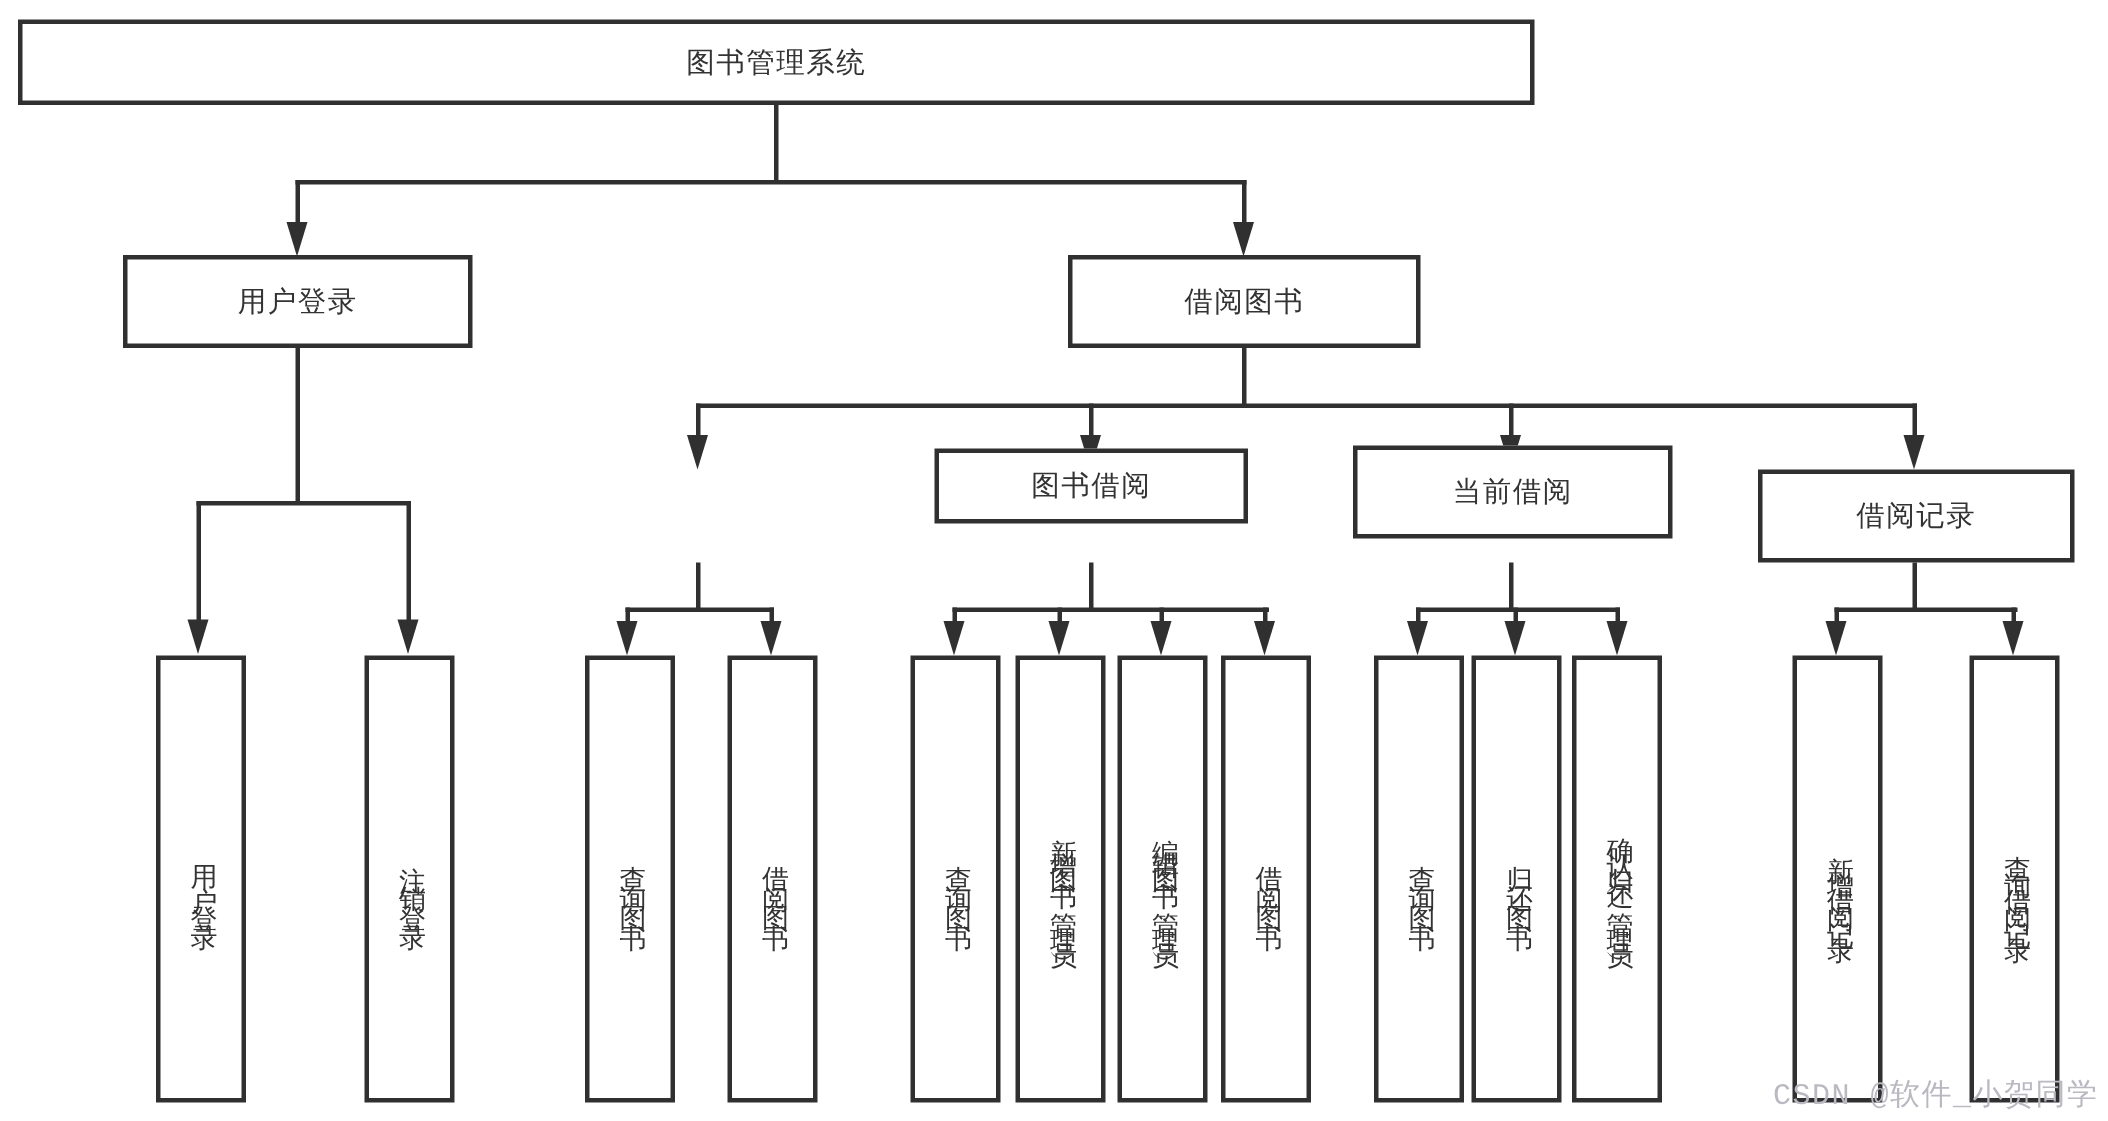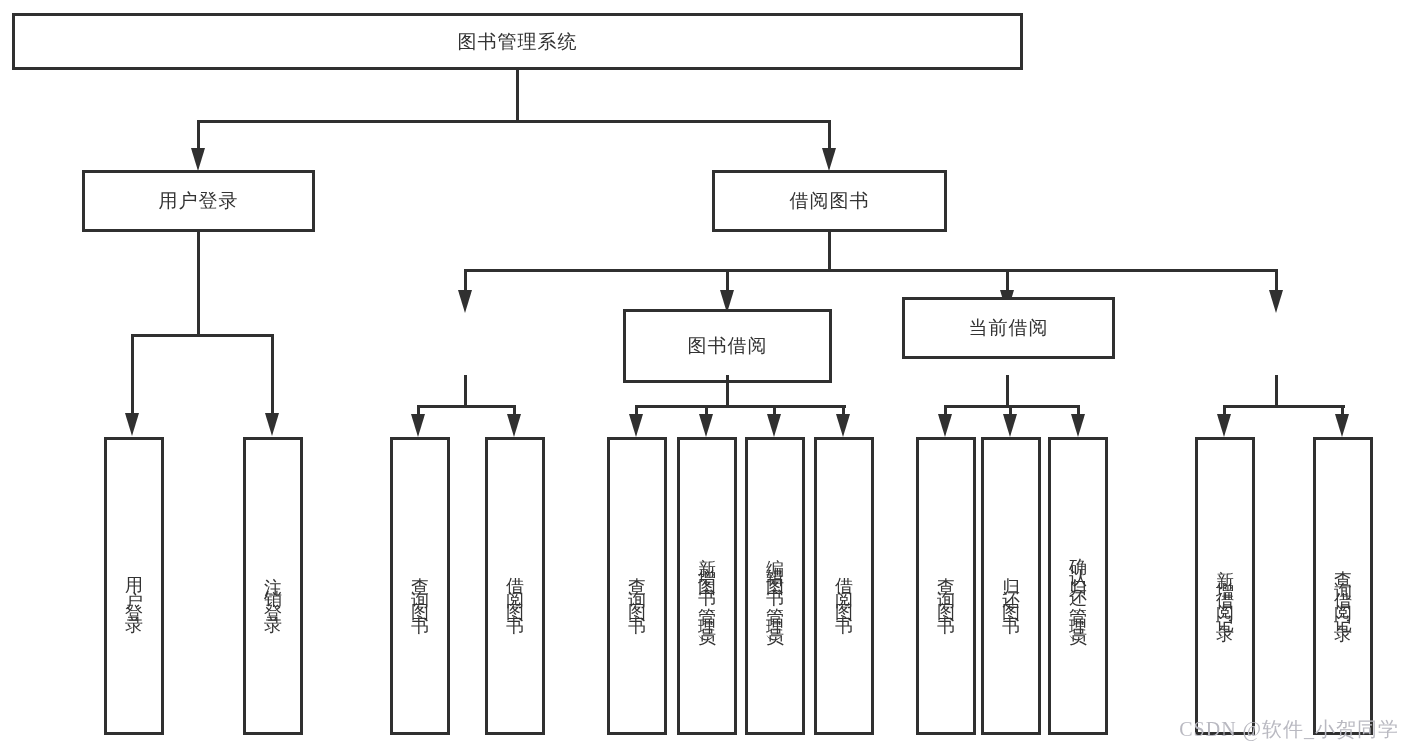--- a/index.html
+++ b/index.html
@@ -7,21 +7,21 @@
     --text:#333333;
     --bg:#ffffff;
     --wm:#b9b9c1;
   }
   html,body{margin:0;padding:0;background:var(--bg);}
   .canvas{
     position:relative;
     width:1405px;height:747px;
     background:var(--bg);
     overflow:hidden;
-    font-family:Liberation Serif, serif;
+    font-family:Liberation Mono, monospace;
     color:var(--text);
   }
   .box{
     position:absolute;
     box-sizing:border-box;
     border:3px solid var(--line);
     background:#fff;
     display:flex;
     align-items:center;
     justify-content:center;
@@ -88,22 +88,23 @@
   <div class="hline" style="left:464px;top:269px;width:814px"></div>
   <div class="vline" style="left:464px;top:269px;height:22px"></div>
   <div class="vline" style="left:726px;top:269px;height:22px"></div>
   <div class="vline" style="left:1006px;top:269px;height:22px"></div>
   <div class="vline" style="left:1275px;top:269px;height:22px"></div>
   <div class="arrow" style="left:458px;top:290px"></div>
   <div class="arrow" style="left:720px;top:290px"></div>
   <div class="arrow" style="left:1000px;top:290px"></div>
   <div class="arrow" style="left:1269px;top:290px"></div>
 
-  <div class="box h" style="left:623px;top:309px;width:209px;height:74px">图书借阅</div>
+  <div class="box h" style="left:623px;top:299px;width:209px;height:50px">图书借阅</div>
   <div class="box h" style="left:902px;top:297px;width:213px;height:62px">当前借阅</div>
+  <div class="box h" style="left:1172px;top:313px;width:211px;height:62px">借阅记录</div>
 
   <div class="vline" style="left:464px;top:375px;height:32px"></div>
   <div class="hline" style="left:417px;top:405px;width:99px"></div>
   <div class="vline" style="left:417px;top:405px;height:11px"></div>
   <div class="vline" style="left:513px;top:405px;height:11px"></div>
   <div class="arrow" style="left:411px;top:414px"></div>
   <div class="arrow" style="left:507px;top:414px"></div>
 
   <div class="vline" style="left:726px;top:375px;height:32px"></div>
   <div class="hline" style="left:635px;top:405px;width:211px"></div>

